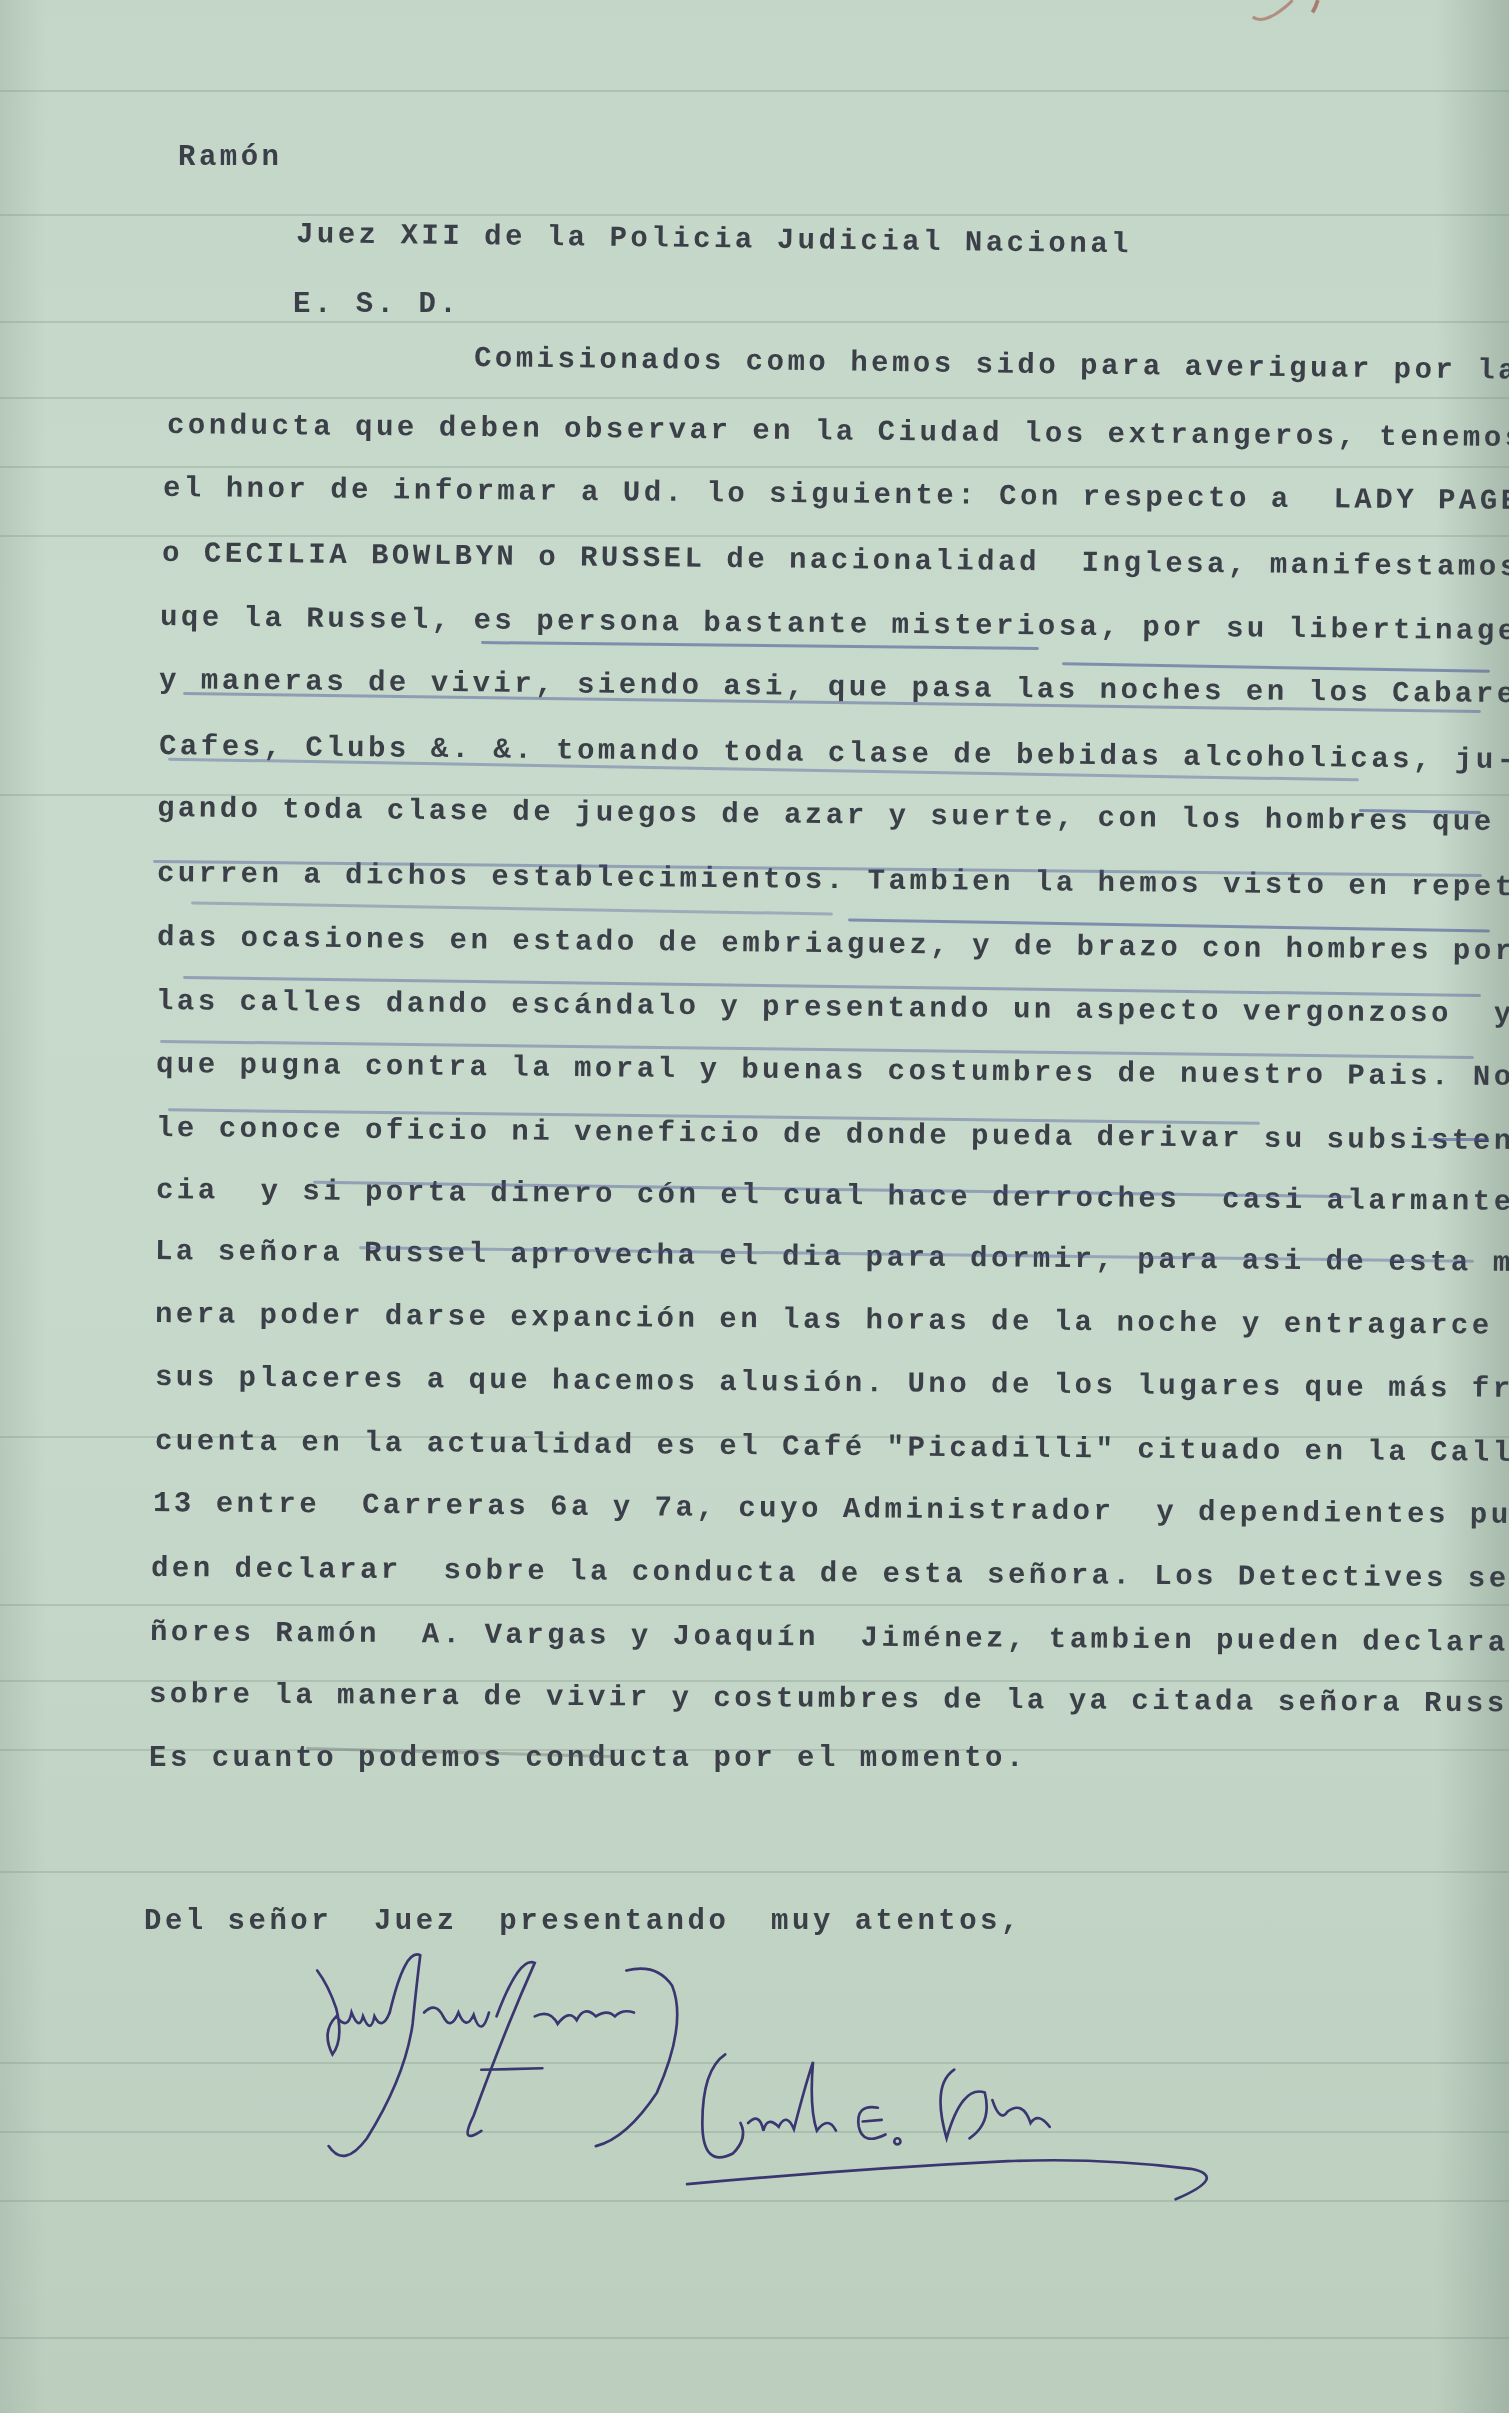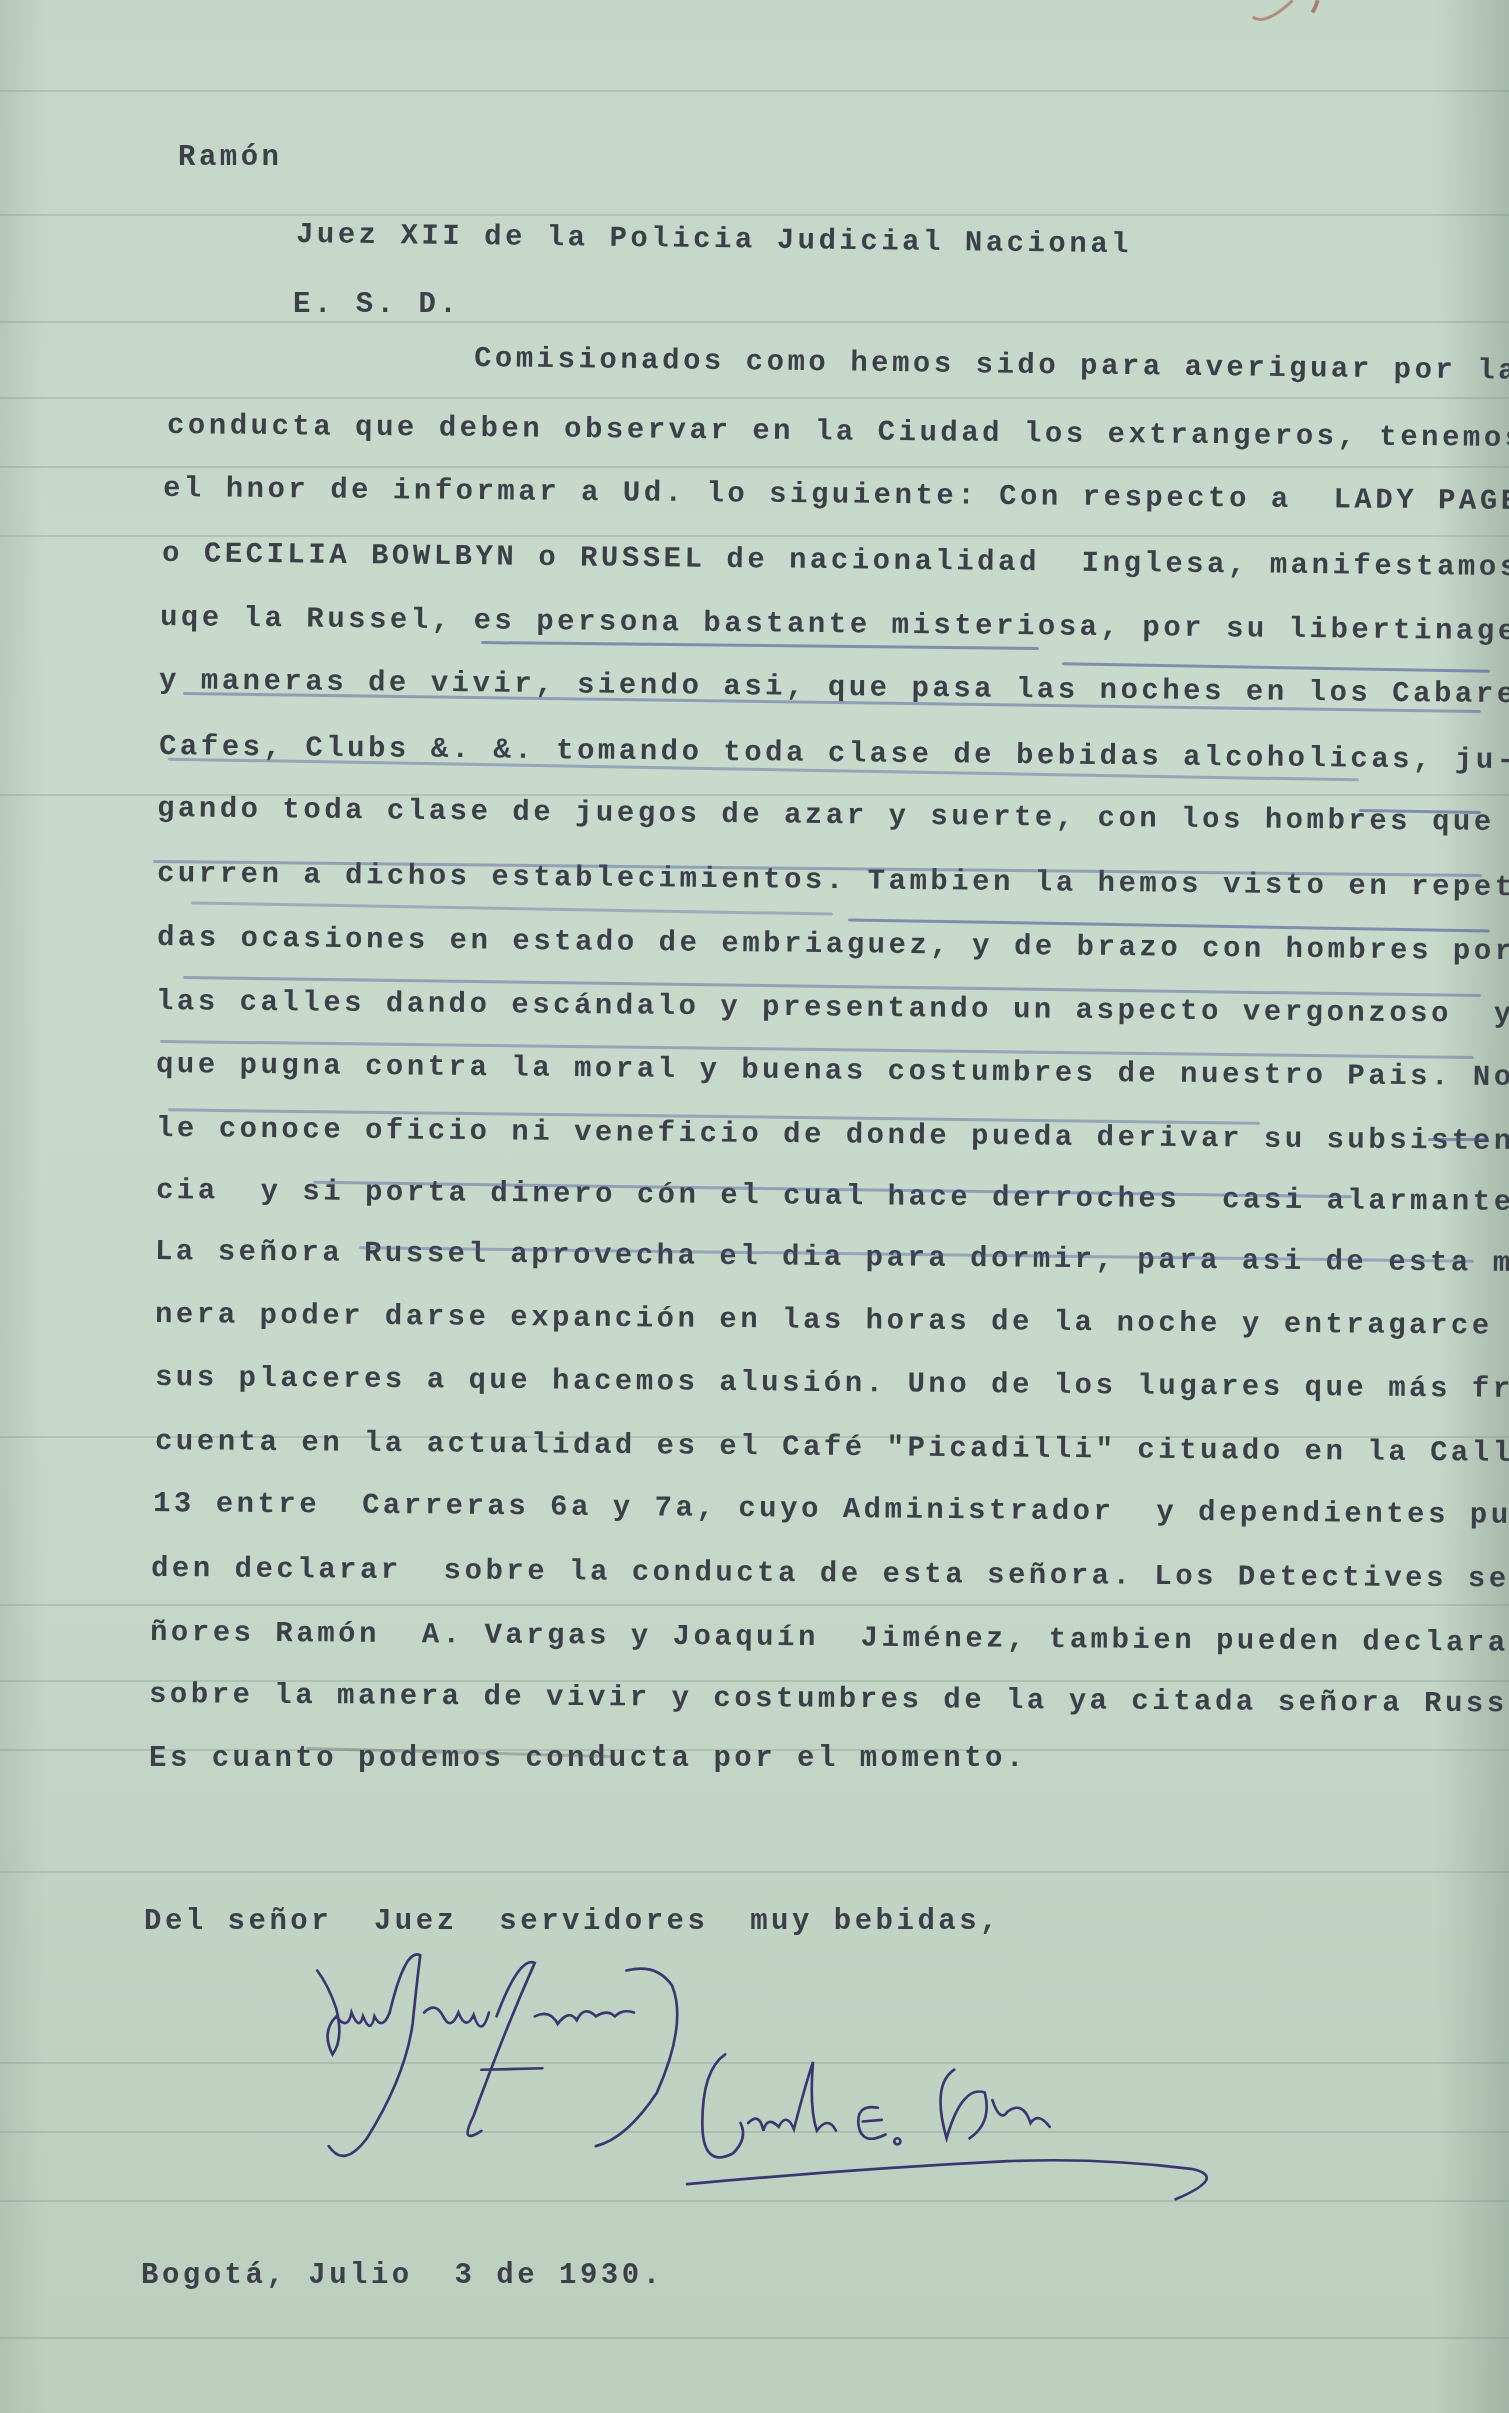--- a/index.html
+++ b/index.html
@@ -100,21 +100,21 @@
     <div class="ul" style="left:848px; top:924px; width:642px; transform:rotate(1deg);"></div>
     <div class="ul" style="left:183px; top:985px; width:1298px; transform:rotate(0.8deg); opacity:0.75;"></div>
     <div class="ul" style="left:160px; top:1048px; width:1314px; transform:rotate(0.7deg); opacity:0.7;"></div>
     <div class="ul" style="left:168px; top:1115px; width:1092px; transform:rotate(0.7deg); opacity:0.7;"></div>
     <div class="ul" style="left:1428px; top:1138px; width:61px;"></div>
     <div class="ul" style="left:313px; top:1188px; width:1039px; transform:rotate(0.8deg); opacity:0.75;"></div>
     <div class="ul" style="left:359px; top:1253px; width:1115px; transform:rotate(0.7deg); opacity:0.7;"></div>
     <div class="ul" style="left:306px; top:1751px; width:306px; transform:rotate(1.5deg); opacity:0.5; background:rgba(80,80,90,0.6);"></div>
   </div>
 
-  <div class="line" style="left:144px; top:1907px;">Del señor  Juez  servidores  muy bebidas,</div>
+  <div class="line" style="left:144px; top:1907px;">Del señor  Juez  presentando  muy atentos,</div>
 
   <div class="sig">
     <svg style="left:229px; top:1940px;" width="726" height="229" viewBox="0 0 950 300">
       <g stroke="#3a3670" stroke-width="3.5" fill="none" stroke-linecap="round">
         <path d="M115 40 Q130 60 140 90 Q150 130 135 150 Q120 120 140 100 Q155 120 160 95 Q170 120 175 100 Q185 125 190 100 Q200 120 210 95"></path>
         <path d="M210 95 Q230 10 250 20 Q245 60 240 110 Q230 180 180 260 Q150 300 130 270"></path>
         <path d="M255 95 Q270 80 280 100 Q290 120 300 95 Q310 120 320 98 Q330 130 340 95"></path>
         <path d="M350 100 Q380 20 400 30 Q360 120 320 230 Q300 270 330 250"></path>
         <path d="M400 100 Q420 90 430 110 Q445 90 455 105 Q465 85 480 100 Q495 90 505 100 Q515 90 530 95"></path>
         <path d="M520 40 Q560 30 580 60 Q600 110 560 200 Q520 260 480 270"></path>
@@ -126,16 +126,15 @@
         <path d="M130 20 Q100 40 100 110 Q100 170 140 150 Q160 130 150 110"></path>
         <path d="M160 110 Q175 95 180 120 Q185 100 200 115 Q210 95 220 118 Q235 60 245 30 Q240 90 250 120 Q265 100 275 120"></path>
         <path d="M330 90 Q300 85 305 115 Q310 140 340 125 M310 108 L335 106"></path>
         <path d="M355 130 a4 4 0 1 0 1 0"></path>
         <path d="M430 40 Q400 60 420 130 Q440 60 470 70 Q480 110 450 130 M480 80 Q490 110 500 95 Q520 80 530 110 Q540 95 555 115"></path>
         <path d="M80 190 Q300 170 500 160 Q620 155 740 170 Q790 180 720 210"></path>
       </g>
     </svg>
   </div>
 
-  <div class="line" style="left:141px; top:2261px;">Bogotá, Julio  3 de 1930.</div>
 
 </div>
 
 
 </body></html>

